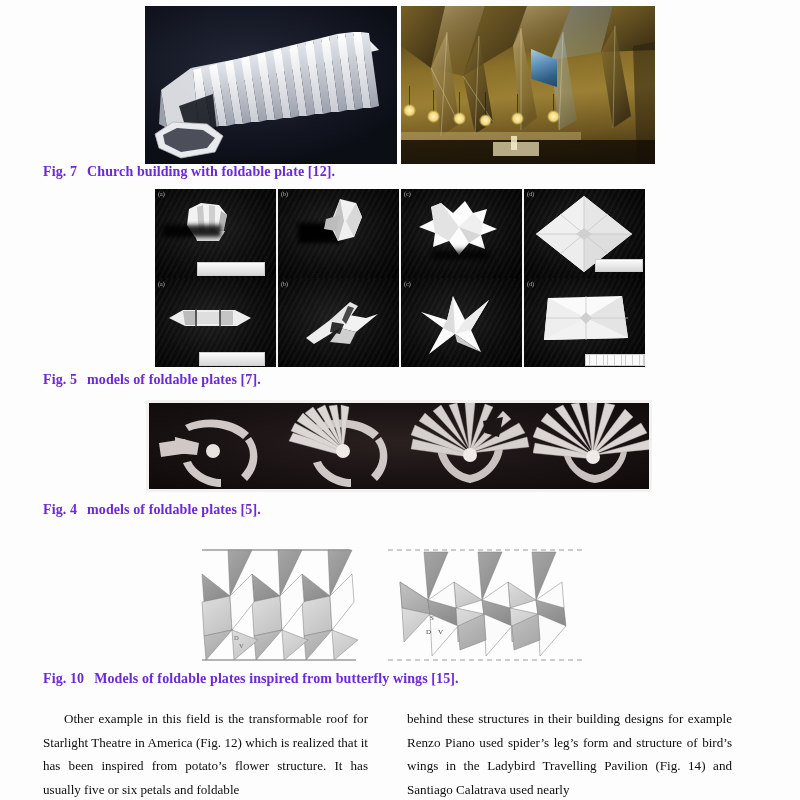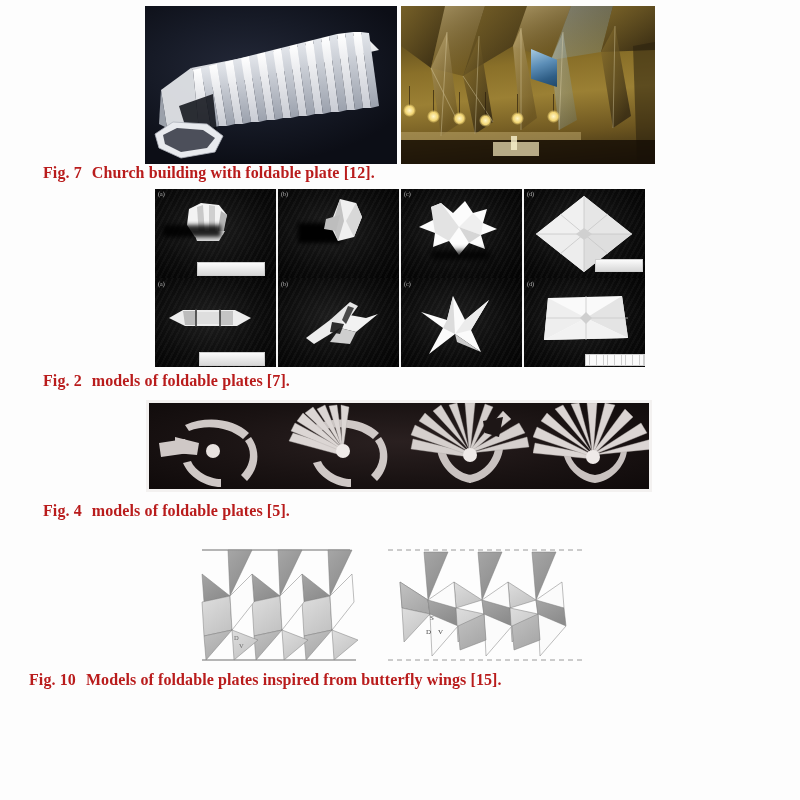--- a/index.html
+++ b/index.html
@@ -21,23 +21,23 @@
     width: 800px;
     height: 800px;
     background: #fdfdfd;
   }
 
   
   .fig-block { position: absolute; }
   .caption {
     font-family: "Liberation Serif", "DejaVu Serif", serif;
     font-weight: bold;
-    font-size: 16px;
+    font-size: 14px;
     letter-spacing: 0.1px;
-    color: #b91c1c;
+    color: #6d28d9;
     white-space: nowrap;
   }
   .caption .fignum { margin-right: 10px; }
 
   
   #fig7-images {
     position: absolute;
     left: 145px; top: 6px;
     width: 510px; height: 158px;
     display: flex;
@@ -469,21 +469,21 @@
               <polygon points="48,20 54,26 48,32 42,26" fill="#cfcfcf"></polygon>
             </svg>
           </div>
           <div class="ruler" style="right:0px; bottom:1px; width:58px; height:10px;
                      background:repeating-linear-gradient(90deg,#fbfbfb 0 3px,#cfcfcf 3px 3.6px);"></div>
         </div>
       </div>
     </div>
 
     <div class="caption" style="left:43px; top:372px; position:absolute;">
-      <span class="fignum">Fig. 2</span><span>models of foldable plates [7].</span>
+      <span class="fignum">Fig. 5</span><span>models of foldable plates [7].</span>
     </div>
   </div>
 
   <div class="fig-block">
     <div id="fig9-strip">
       <div id="fig9-inner">
 
         <div class="fanitem" style="left:6px; width:122px;">
           <svg width="122" height="86" viewBox="0 0 122 86">
             <g fill="#cfc8c6">
@@ -656,20 +656,26 @@
             <polygon points="126,82 152,70 154,96 128,106" fill="url(#md)"></polygon>
           </g>
 
           <text x="44" y="76" font-family="Liberation Serif, serif" font-size="7" fill="#4a4a4a">S</text>
           <text x="40" y="90" font-family="Liberation Serif, serif" font-size="7" fill="#4a4a4a">D</text>
           <text x="52" y="90" font-family="Liberation Serif, serif" font-size="7" fill="#4a4a4a">V</text>
         </g>
       </svg>
     </div>
 
-    <div class="caption" style="left:29px; top:671px; position:absolute;">
+    <div class="caption" style="left:43px; top:671px; position:absolute;">
       <span class="fignum">Fig. 10</span><span>Models of foldable plates inspired from butterfly wings [15].</span>
     </div>
   </div>
 
-
+  <div class="col" id="col-left">
+    <p class="indent">Other example in this field is the transformable roof for Starlight Theatre in America (Fig. 12) which is realized that it has been inspired from potato’s flower structure. It has usually five or six petals and foldable</p>
+  </div>
+
+  <div class="col" id="col-right">
+    <p>behind these structures in their building designs for example Renzo Piano used spider’s leg’s form and structure of bird’s wings in the Ladybird Travelling Pavilion (Fig. 14) and Santiago Calatrava used nearly</p>
+  </div>
 
 </div>
 
 </body></html>

